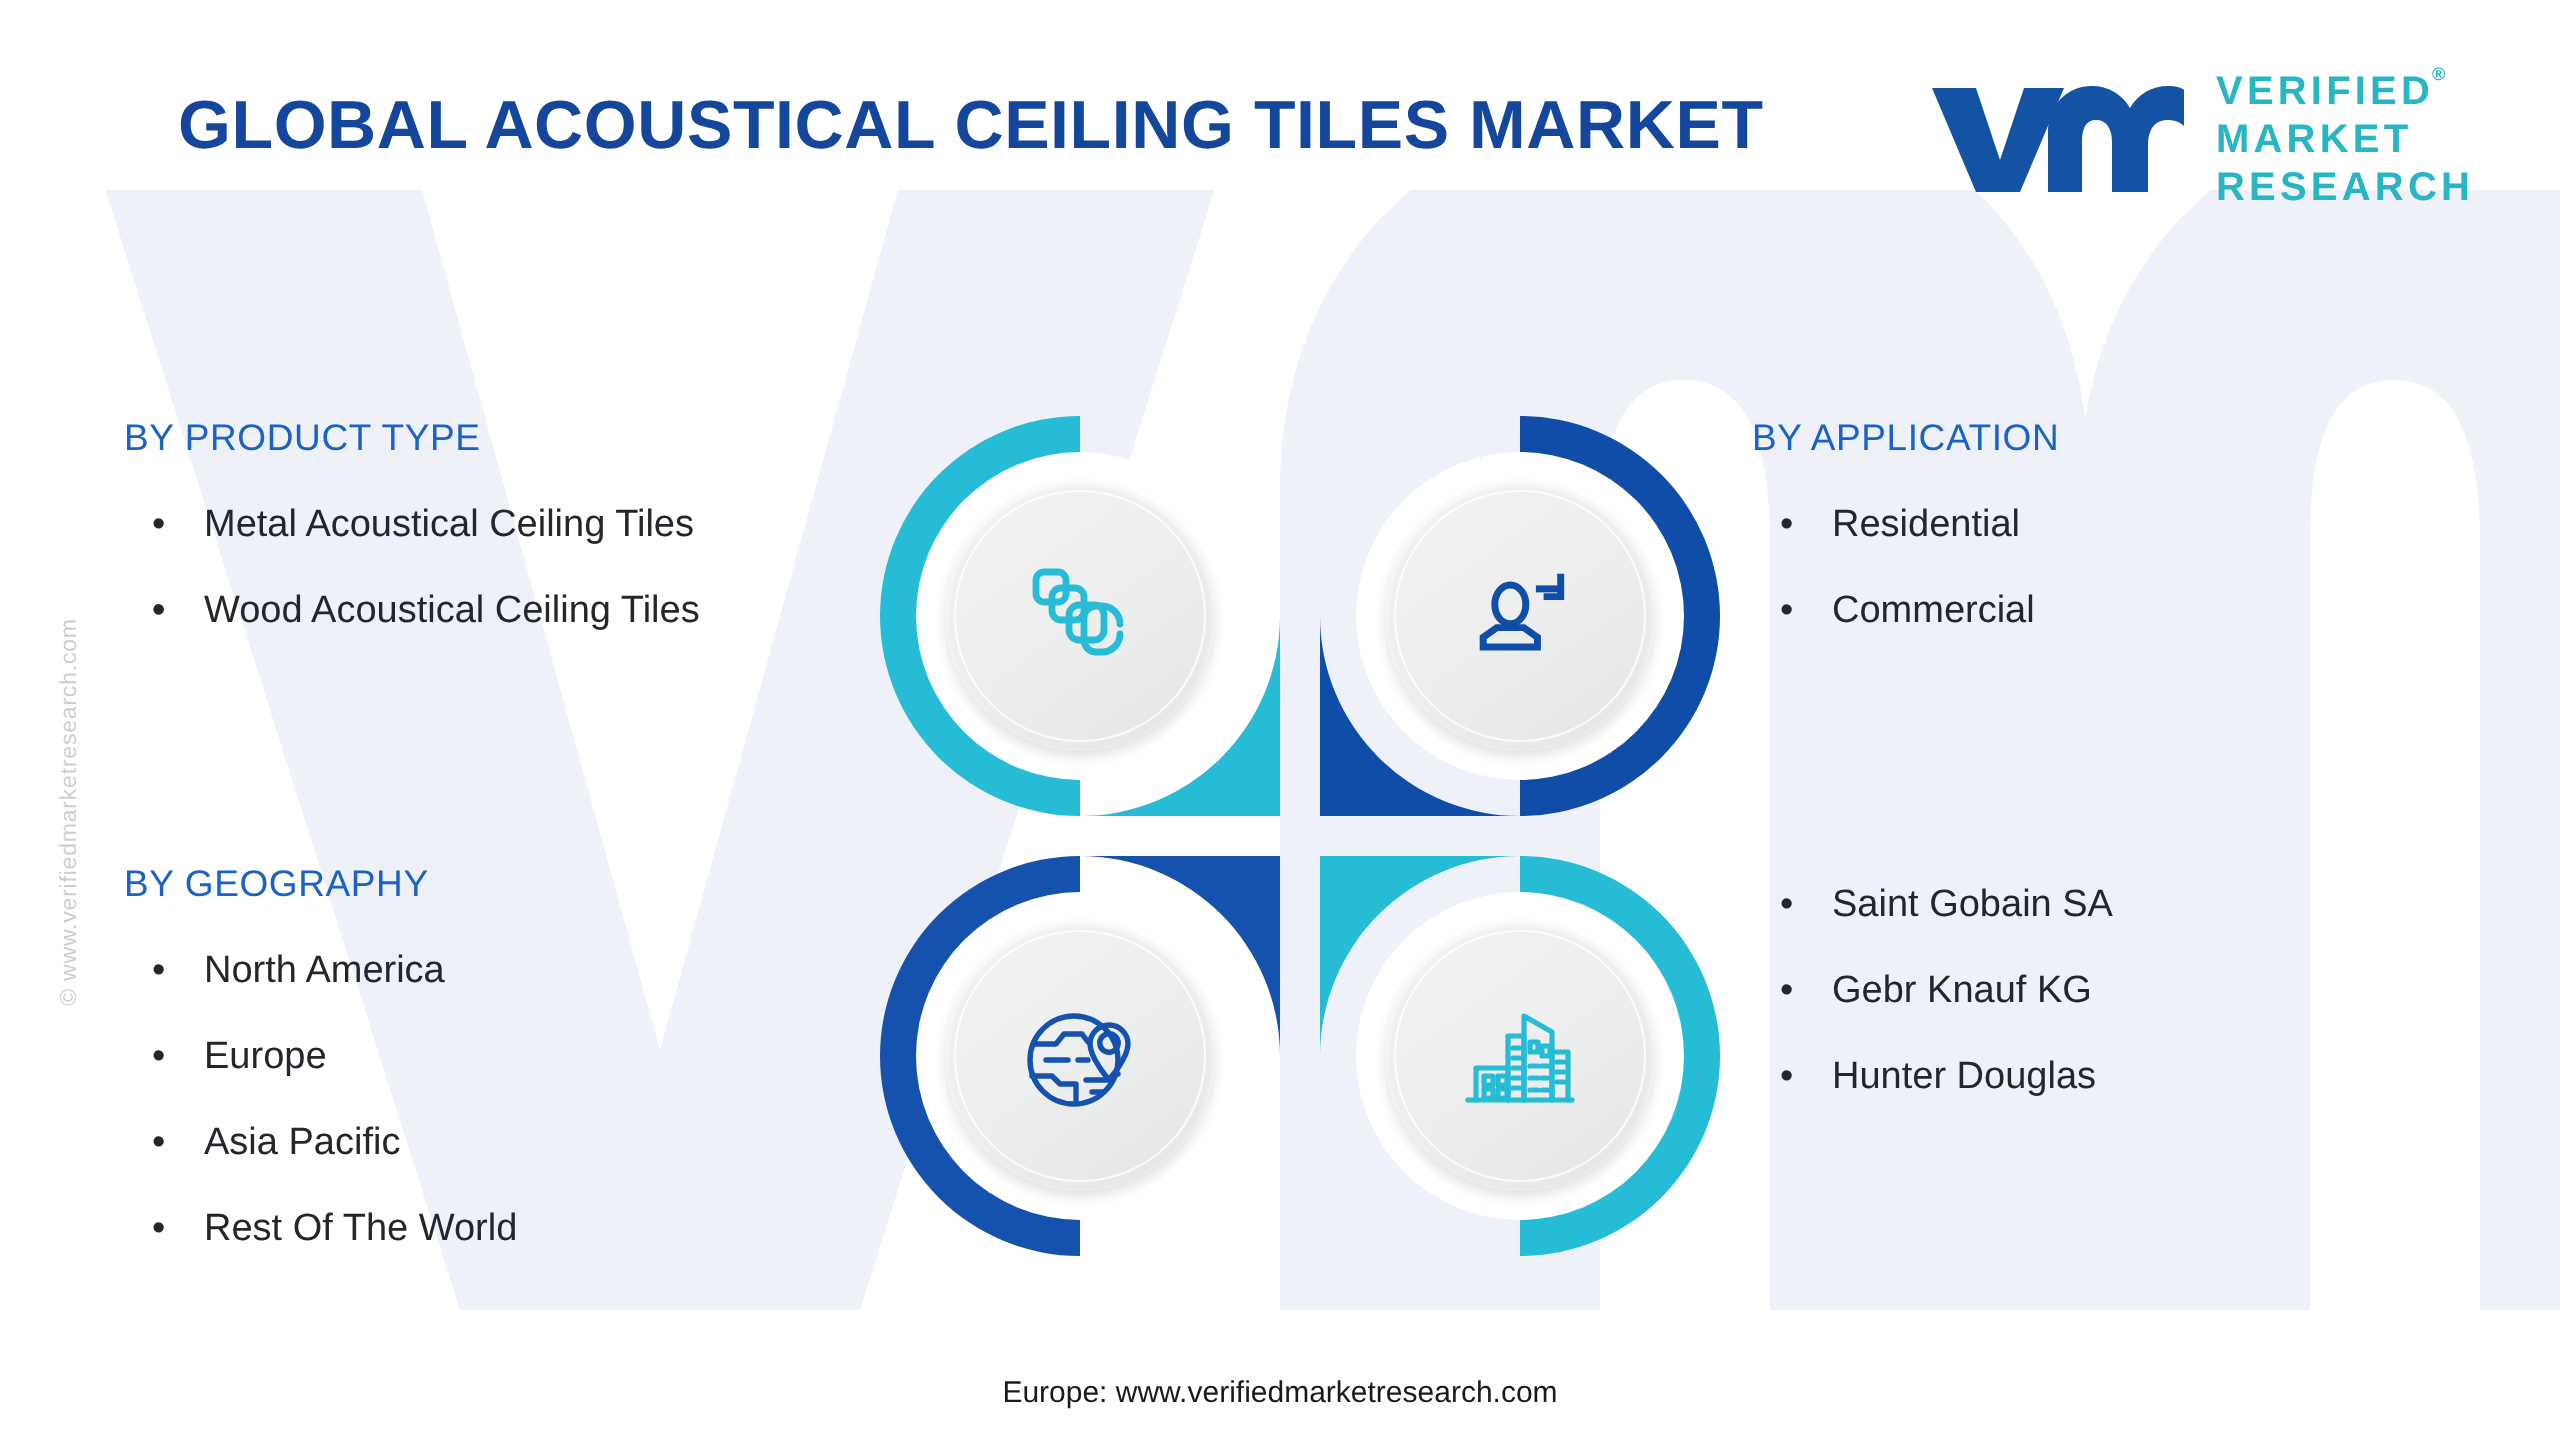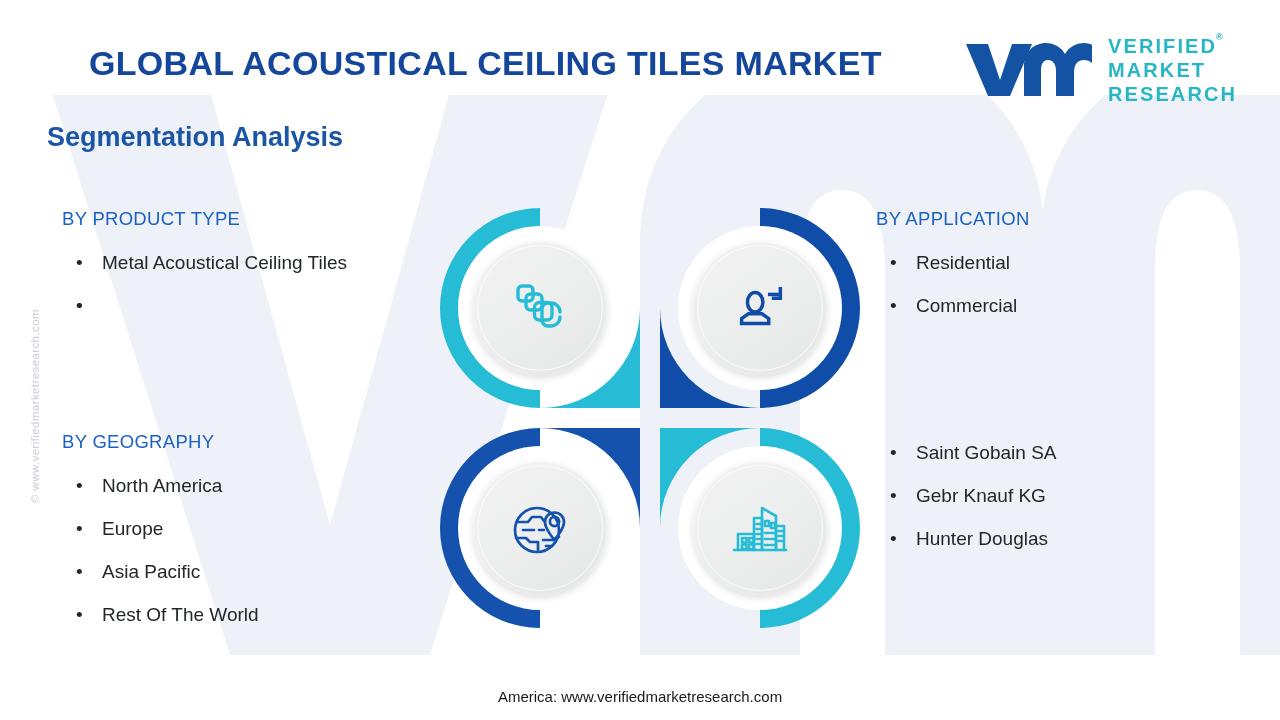--- a/index.html
+++ b/index.html
@@ -216,36 +216,36 @@
       </svg>
       <div class="logo-text">
         <div>VERIFIED</div>
         <div>MARKET</div>
         <div>RESEARCH</div>
       </div>
       <div class="logo-reg">®</div>
     </div>
   </div>
 
-  <div class="subtitle">Segmentation Analysis</div>
 
   <div class="side-watermark">© www.verifiedmarketresearch.com</div>
 
   <div class="seg-block block-product">
     <div class="seg-head">BY PRODUCT TYPE</div>
     <ul class="seg-list">
       <li class="seg-item">
         <span class="bullet">•</span>
         <span>Metal Acoustical Ceiling Tiles</span>
       </li>
       <li class="seg-item">
         <span class="bullet">•</span>
       </li>
       <li class="seg-item">
         <span class="bullet">•</span>
+        <span>Wood Acoustical Ceiling Tiles</span>
       </li>
     </ul>
   </div>
 
   <div class="seg-block block-geography">
     <div class="seg-head">BY GEOGRAPHY</div>
     <ul class="seg-list">
       <li class="seg-item">
         <span class="bullet">•</span>
         <span>North America</span>
@@ -371,15 +371,15 @@
           <path d="M 37 37 L 41 37 M 43 37 L 46 37
                    M 37 43 L 41 43 M 43 43 L 46 43
                    M 37 49 L 41 49 M 43 49 L 46 49"></path>
           <path d="M 50.5 35 L 54 35 M 50.5 40 L 54 40 M 50.5 45 L 54 45"></path>
         </svg>
       </div>
     </div>
 
   </div>
 
-  <div class="footer-source">America: www.verifiedmarketresearch.com</div>
+  <div class="footer-source">Europe: www.verifiedmarketresearch.com</div>
 
 </div>
 
 </body></html>

